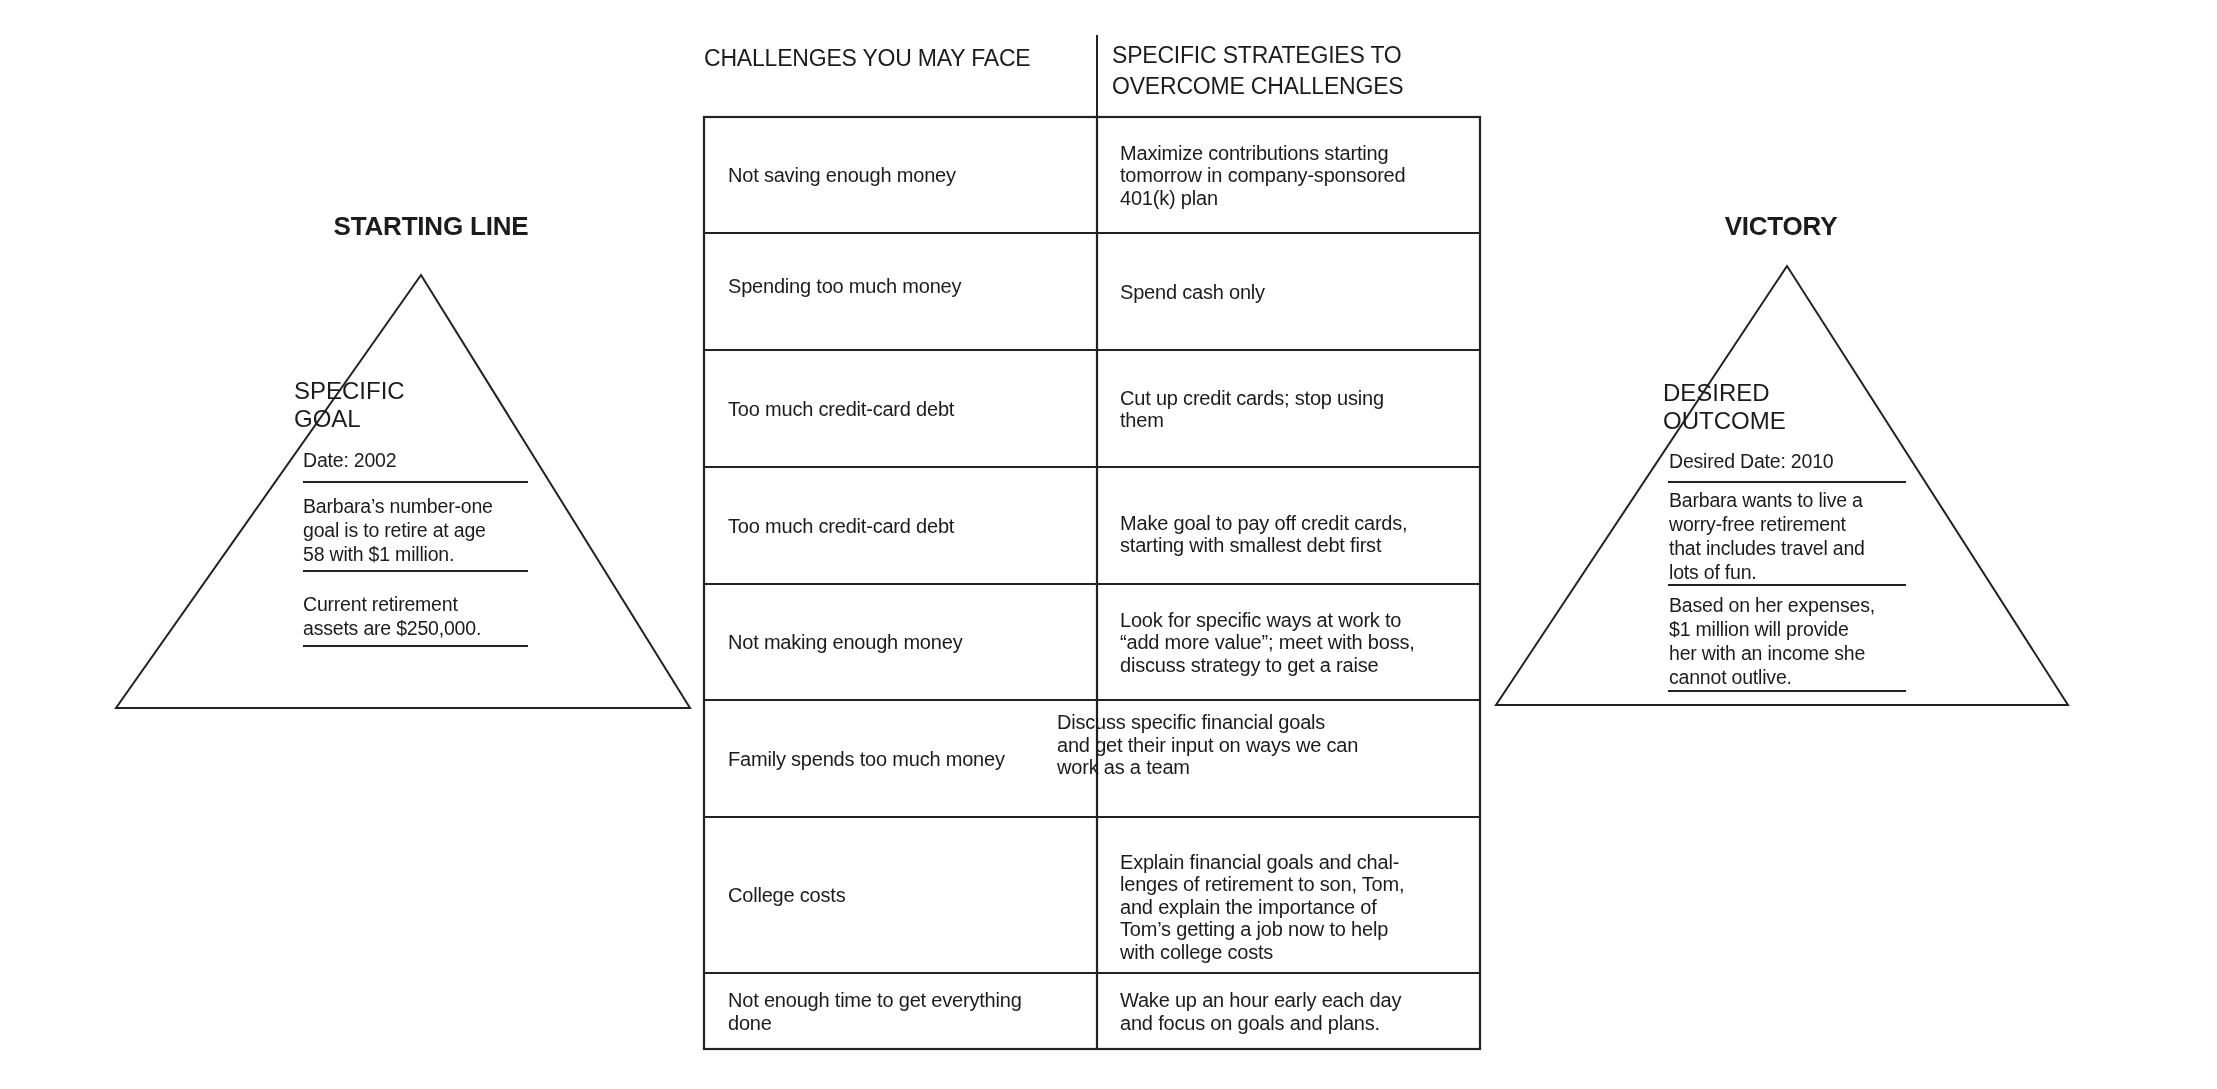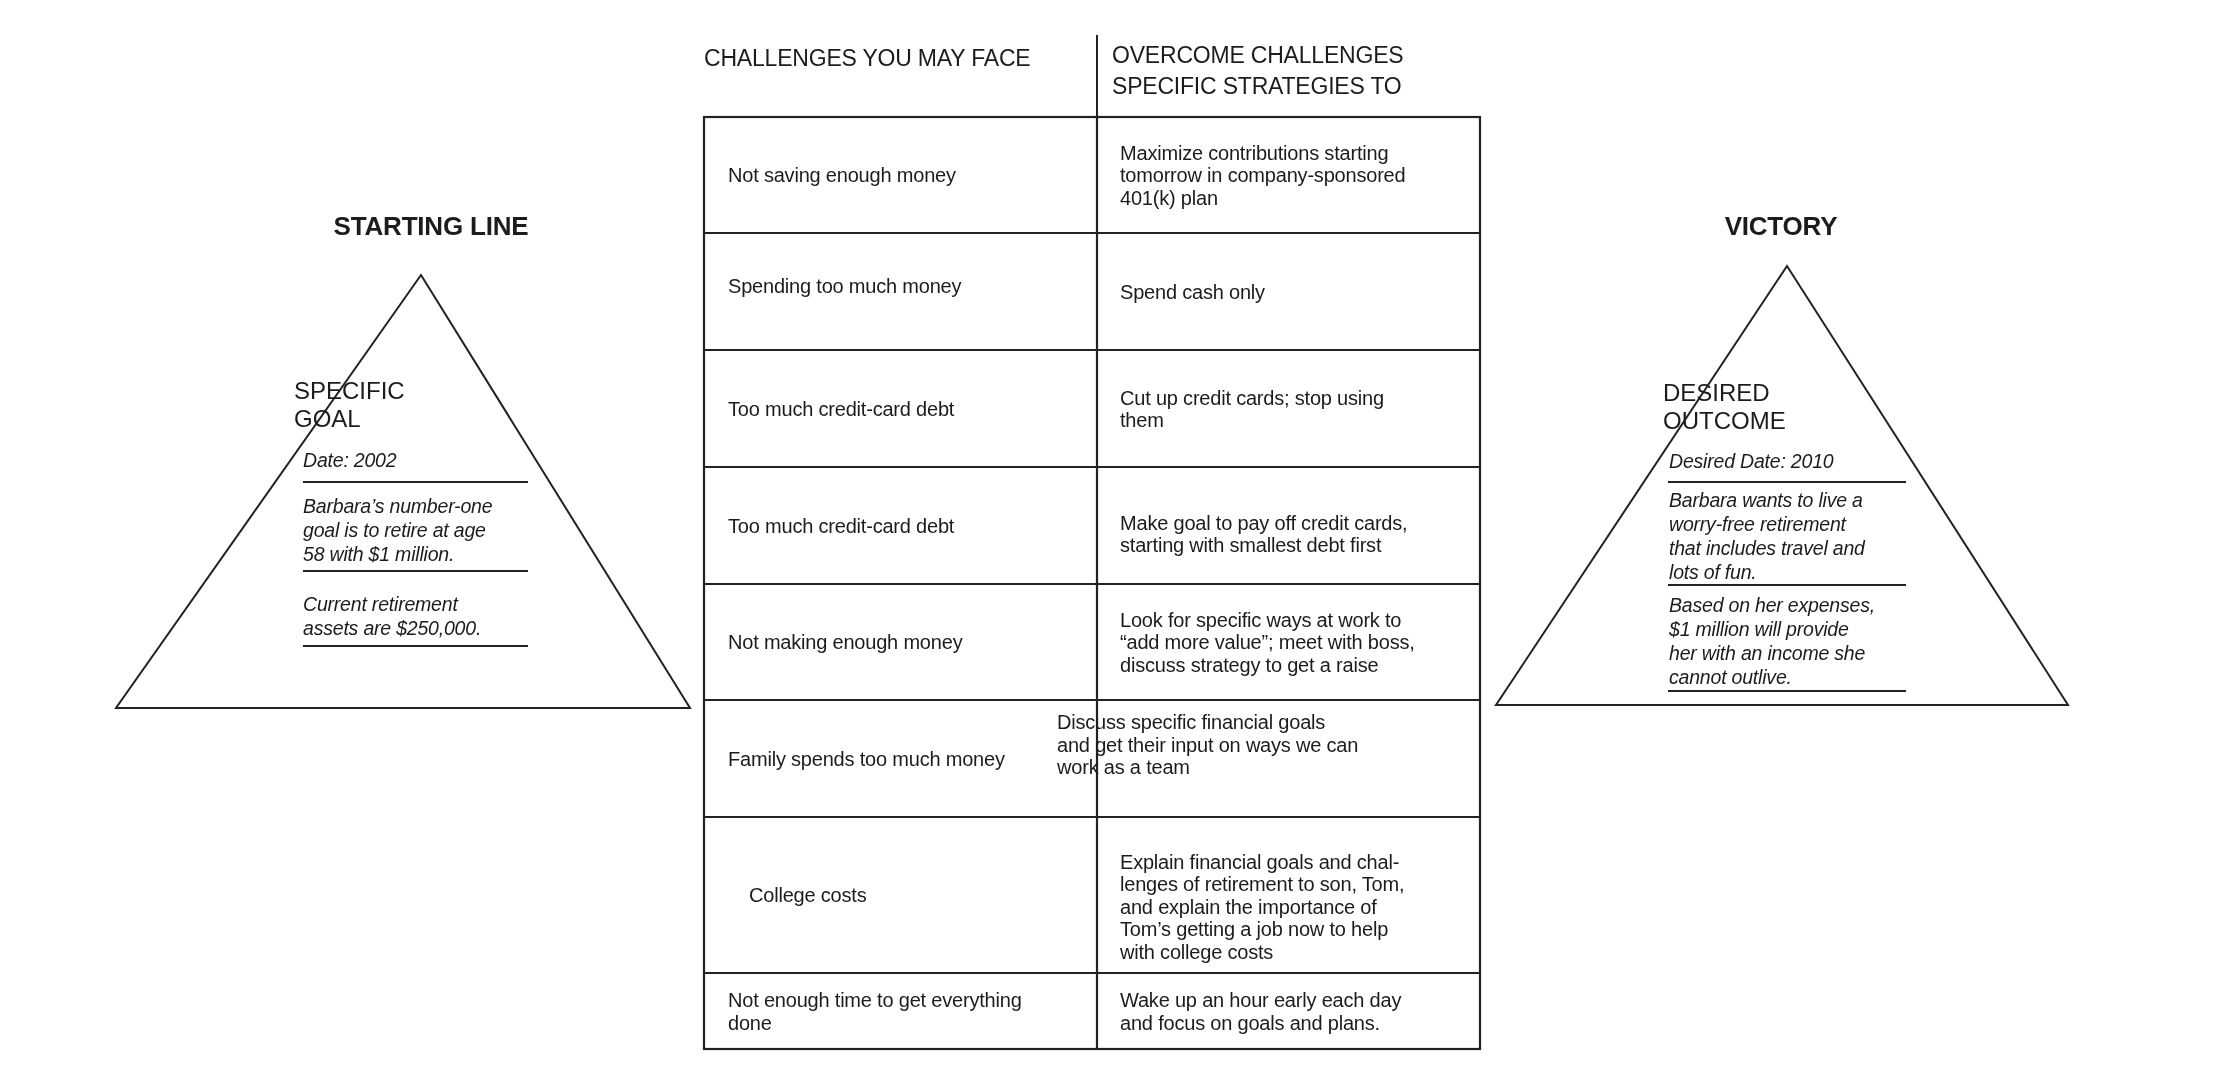--- a/index.html
+++ b/index.html
@@ -1,21 +1,21 @@
 <!DOCTYPE html>
 <html><head>
 <meta charset="utf-8">
 <style>
   html, body { margin:0; padding:0; background:#ffffff; }
   body { width:2217px; height:1089px; position:relative; overflow:hidden;
          font-family:"Liberation Sans", sans-serif; color:#1c1c1c; }
   svg.shapes { position:absolute; left:0; top:0; }
   .panel-title { position:absolute; font-weight:bold; font-size:26px; text-align:center; width:300px; line-height:30px; letter-spacing:-0.2px; }
   .tri-heading { position:absolute; font-size:24px; text-align:left; width:240px; line-height:28px; }
-  .tri-text { position:absolute; font-size:19.5px; line-height:24px; white-space:nowrap; letter-spacing:-0.2px;font-style:italic; }
+  .tri-text { position:absolute; font-size:19.5px; line-height:24px; white-space:nowrap; letter-spacing:-0.2px; }
   .rule { position:absolute; height:0; border-top:2px solid #222; }
   .col-head { position:absolute; font-size:23px; line-height:31px; letter-spacing:-0.2px; }
   .cell { position:absolute; display:flex; align-items:center; font-size:20px; line-height:22.5px; letter-spacing:-0.2px; }
   .cell span { display:block; }
 </style>
 </head>
 <body>
 
 <svg class="shapes" width="2217" height="1089">
   <polygon points="421,275 116,708 690,708" fill="none" stroke="#222" stroke-width="2"></polygon>
@@ -74,22 +74,22 @@
     <div>Based on her expenses,</div>
     <div>$1 million will provide</div>
     <div>her with an income she</div>
     <div>cannot outlive.</div>
   </div>
   <div class="rule" style="left:1668px; top:690px; width:238px;"></div>
 </div>
 
 <div class="col-head" style="left:704px; top:43px; width:356px;">CHALLENGES YOU MAY FACE</div>
 <div class="col-head" style="left:1112px; top:40px; width:370px;">
+  <div>SPECIFIC STRATEGIES  TO</div>
   <div>OVERCOME CHALLENGES</div>
-  <div>SPECIFIC STRATEGIES  TO</div>
 </div>
 
 <div>
 
   <div class="cell" style="left:728px; top:118px; width:360px; height:115px;">
       <div>
     <span>Not saving enough money</span>
       </div>
     </div>
   <div class="cell" style="left:1120px; top:118px; width:355px; height:115px;">
@@ -154,21 +154,21 @@
       </div>
     </div>
   <div class="cell" style="left:1057px; top:701px; width:355px; height:88px;">
       <div>
     <span>Discuss specific financial goals</span>
         <span>and get their input on ways we can</span>
         <span>work as a team</span>
       </div>
     </div>
 
-  <div class="cell" style="left:728px; top:818px; width:360px; height:155px;margin-left:21px;">
+  <div class="cell" style="left:728px; top:818px; width:360px; height:155px;">
       <div>
     <span>College costs</span>
       </div>
     </div>
   <div class="cell" style="left:1120px; top:818px; width:355px; height:178px;">
       <div>
     <span>Explain financial goals and chal-</span>
         <span>lenges of retirement to son, Tom,</span>
         <span>and explain the importance of</span>
         <span>Tom’s getting a job now to help</span>

